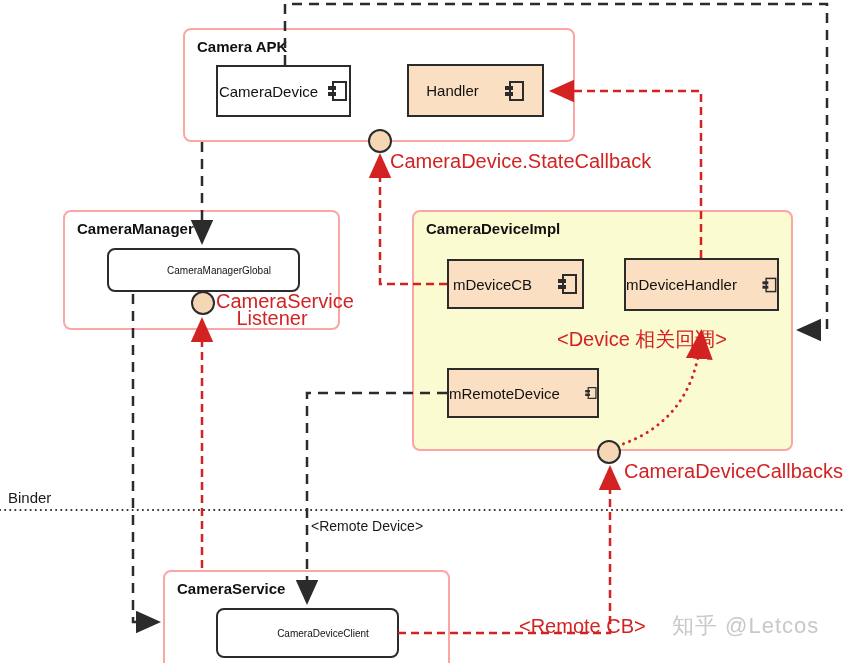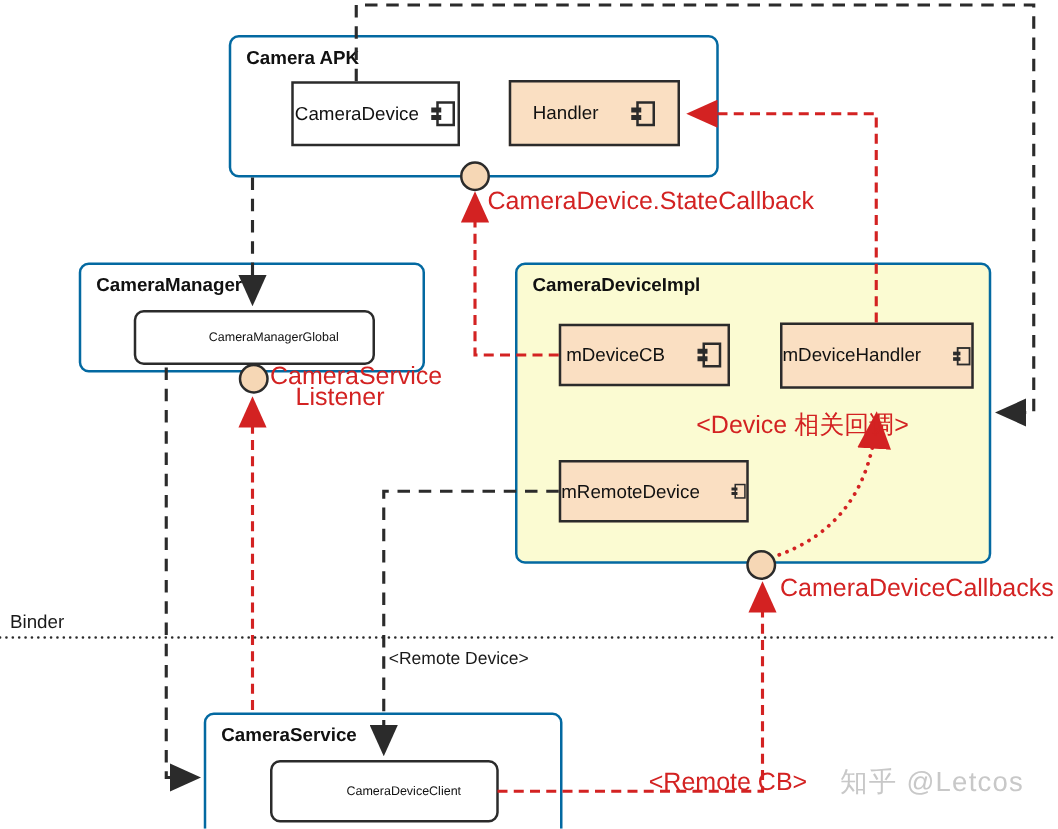--- a/index.html
+++ b/index.html
@@ -6,21 +6,21 @@
   .canvas {
     position:relative; width:846px; height:663px; background:#ffffff;
     font-family:"Liberation Sans", sans-serif; overflow:hidden;
     -webkit-font-smoothing:antialiased;
   }
   .layer-boxes { position:absolute; inset:0; z-index:1; }
   svg.wires { position:absolute; left:0; top:0; z-index:2; pointer-events:none; }
   .layer-labels { position:absolute; inset:0; z-index:3; pointer-events:none; }
 
   .box {
-    position:absolute; border:2px solid #0369a1; background:#ffffff;
+    position:absolute; border:2px solid #fca5a5; background:#ffffff;
     border-radius:8px; box-sizing:border-box;
   }
   .box-title {
     position:absolute; left:12px; top:8px;
     font-weight:bold; font-size:15px; color:#111111; white-space:nowrap;
   }
   .impl-bg { background:#fbfbd2; }
 
   .comp {
     position:absolute; border:2px solid #2b2b2b; background:#ffffff;
@@ -43,39 +43,39 @@
 </style>
 </head>
 <body>
 
 <div class="canvas">
 
   <div class="layer-boxes">
 
     <div class="box" style="left:183px; top:28px; width:392px; height:114px;">
       <div class="box-title">Camera APK</div>
-      <div class="comp" style="left:48px; top:35px; width:135px; height:52px;">
+      <div class="comp" style="left:31px; top:35px; width:135px; height:52px;">
         <span>CameraDevice</span>
         <svg width="22" height="22" viewBox="0 0 22 22">
           <rect x="7" y="2" width="13" height="18" fill="none" stroke="#2b2b2b" stroke-width="2"></rect>
           <rect x="2" y="6" width="8" height="4" fill="#2b2b2b"></rect>
           <rect x="2" y="12" width="8" height="4" fill="#2b2b2b"></rect>
         </svg>
       </div>
       <div class="comp peach" style="left:222px; top:34px; width:137px; height:53px;">
         <span>Handler</span>
         <svg width="22" height="22" viewBox="0 0 22 22">
           <rect x="7" y="2" width="13" height="18" fill="none" stroke="#2b2b2b" stroke-width="2"></rect>
           <rect x="2" y="6" width="8" height="4" fill="#2b2b2b"></rect>
           <rect x="2" y="12" width="8" height="4" fill="#2b2b2b"></rect>
         </svg>
       </div>
     </div>
 
-    <div class="box" style="left:63px; top:210px; width:277px; height:88px;">
+    <div class="box" style="left:63px; top:210px; width:277px; height:120px;">
       <div class="box-title">CameraManager</div>
       <div class="inner-box" style="left:42px; top:36px; width:193px; height:44px;">
         <span>CameraManagerGlobal</span>
       </div>
     </div>
 
     <div class="box impl-bg" style="left:412px; top:210px; width:381px; height:241px;">
       <div class="box-title">CameraDeviceImpl</div>
       <div class="comp peach" style="left:33px; top:47px; width:137px; height:50px;">
         <span>mDeviceCB</span>

